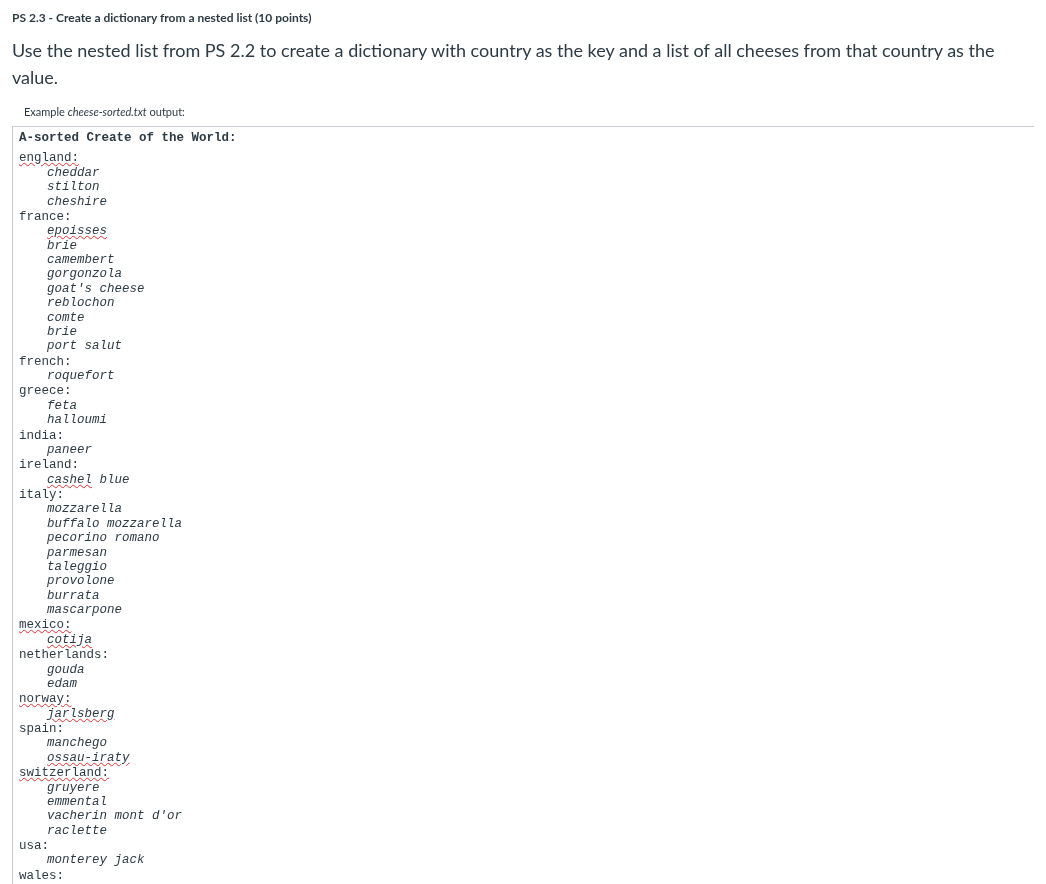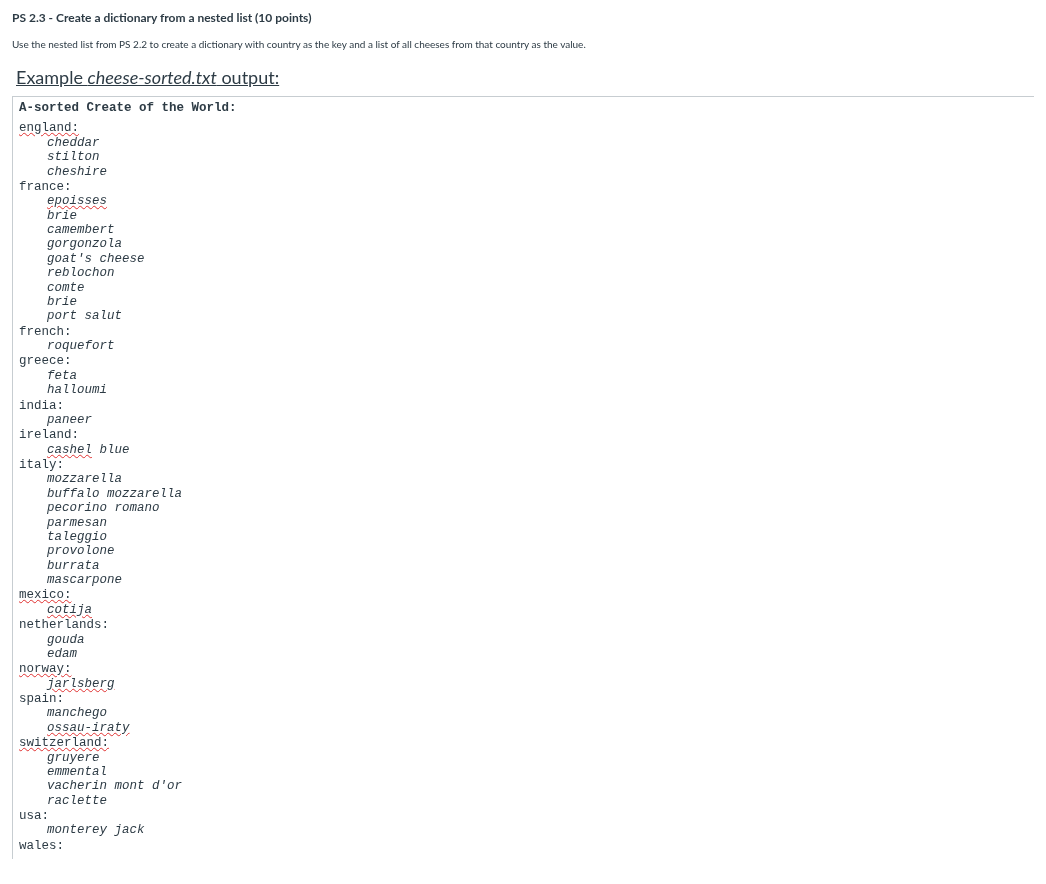--- a/index.html
+++ b/index.html
@@ -13,33 +13,32 @@
   .page {
     padding: 10px 12px 20px 12px;
   }
   h2.title {
     font-size: 12px;
     font-weight: 700;
     margin: 0 0 12px 0;
     color: #2d3b45;
   }
   p.desc {
-    font-size: 10px;
+    font-size: 18px;
     line-height: 1.5;
     margin: 0 0 4px 0;
     color: #2d3b45;
   }
   p.desc .ital, p.example .ital {
     font-style: italic;
   }
   p.example {
-    font-size: 18px;
-    margin: 14px 0 8px 4px;
+    font-size: 11px;
+    margin: 14px 0 8px 12px;
     color: #2d3b45;
-    text-decoration: underline;
   }
   .codebox {
     border-left: 1px solid #c7cdd1;
     border-top: 1px solid #c7cdd1;
     padding: 4px 6px 6px 6px;
     font-family: "Courier New", monospace;
     font-size: 12.5px;
     line-height: 1.15;
     color: #2d3b45;
     white-space: pre;

